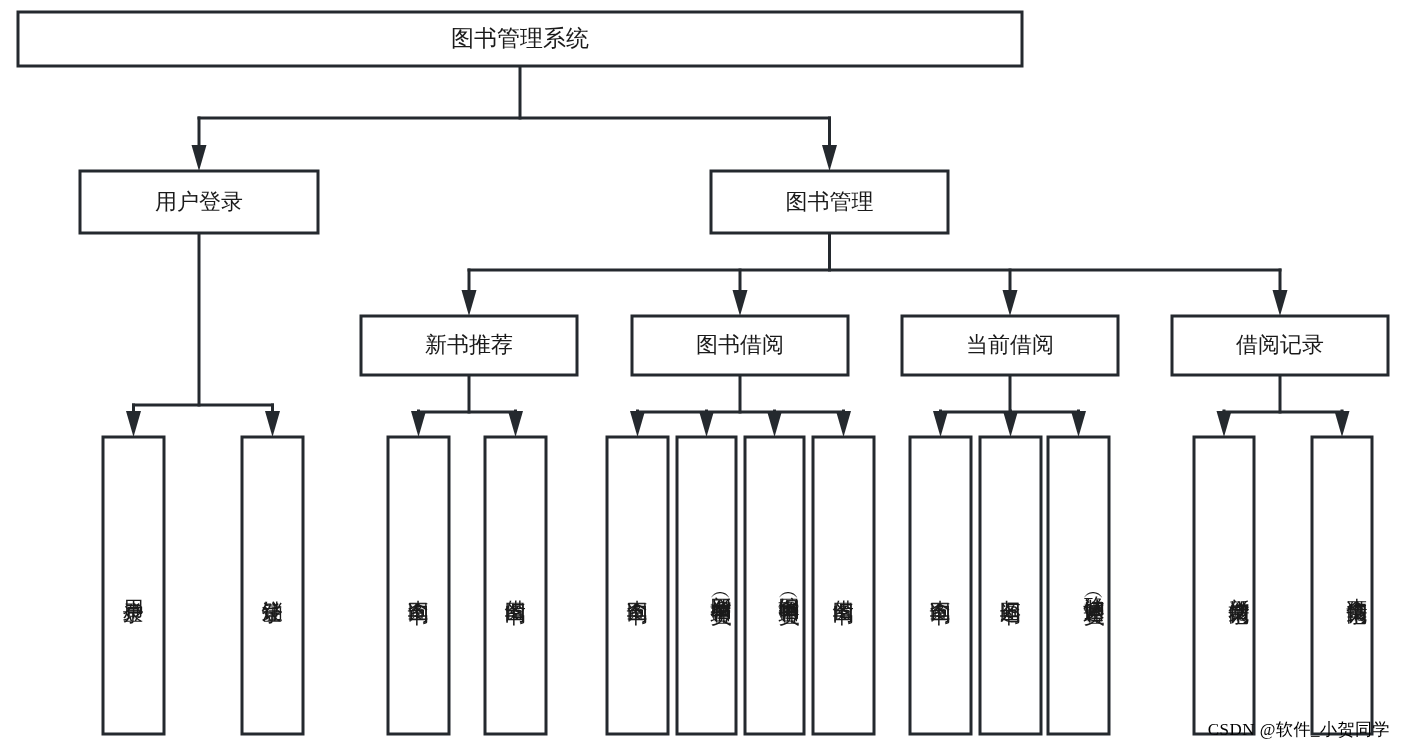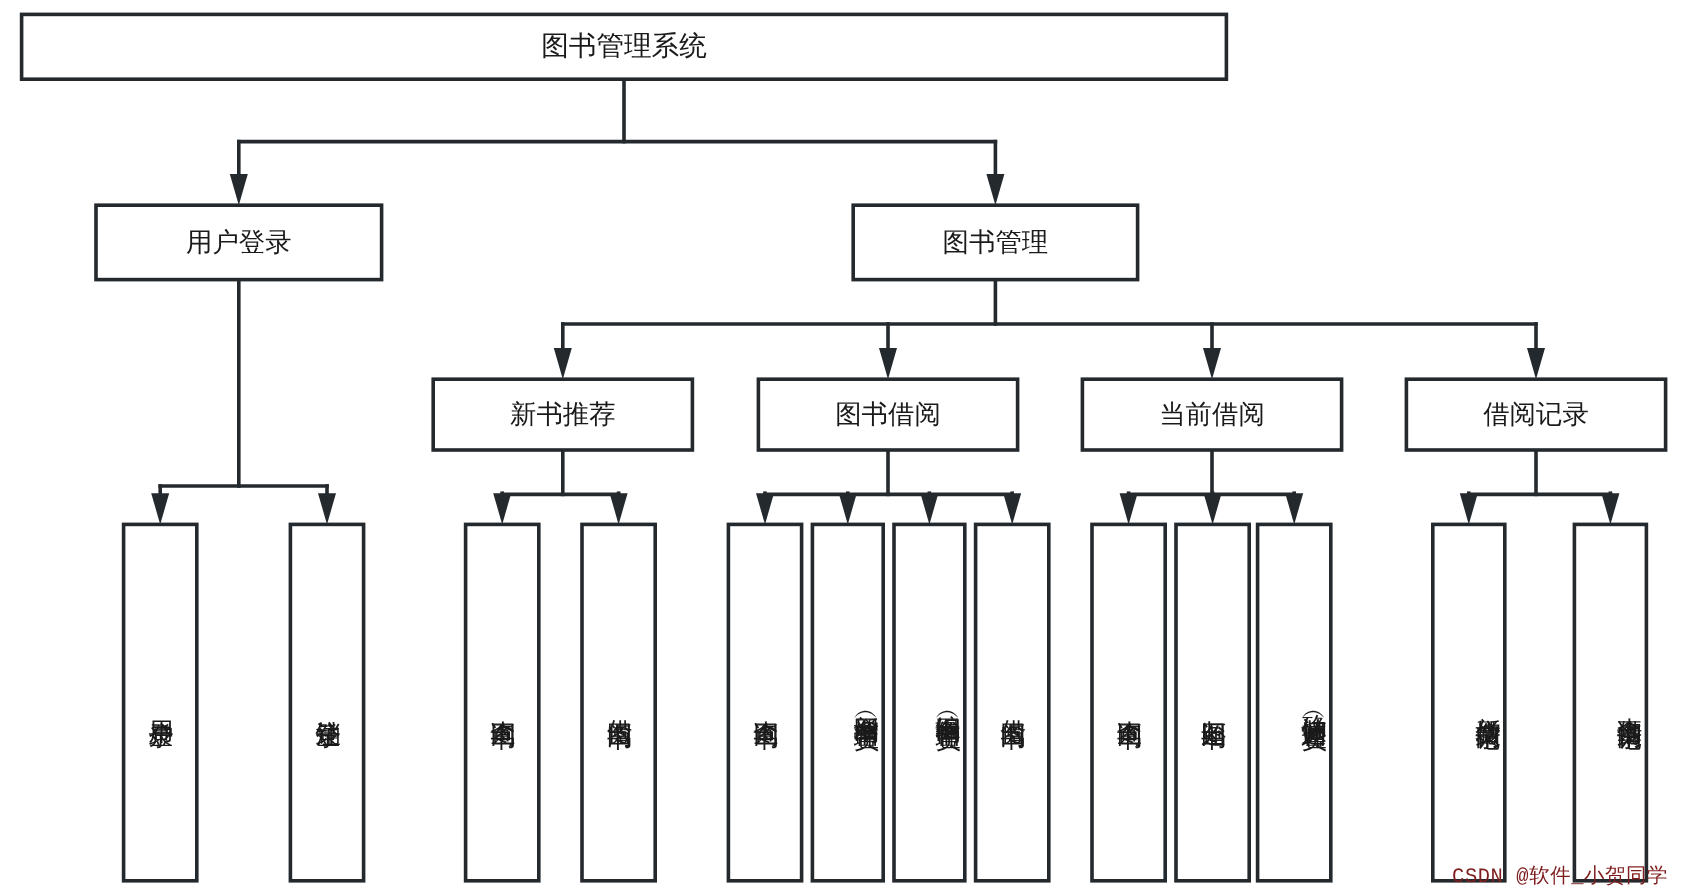--- a/index.html
+++ b/index.html
@@ -67,23 +67,23 @@
     color: #1a1a1a;
     letter-spacing: 1.5px;
     white-space: nowrap;
     text-align: start;
     pointer-events: none;
   }
   .watermark {
     position: absolute;
     right: 14px;
     bottom: 6px;
-    font-family: Liberation Mono, monospace;
+    font-family: Liberation Serif, serif;
     font-size: 17px;
-    color: #7f1d1d;
+    color: #000000;
     white-space: nowrap;
     letter-spacing: 0.5px;
   }
 </style>
 </head>
 <body>
 
 <div id="diagram-root">
 
   <svg id="flow-svg" viewBox="0 0 1405 747">

